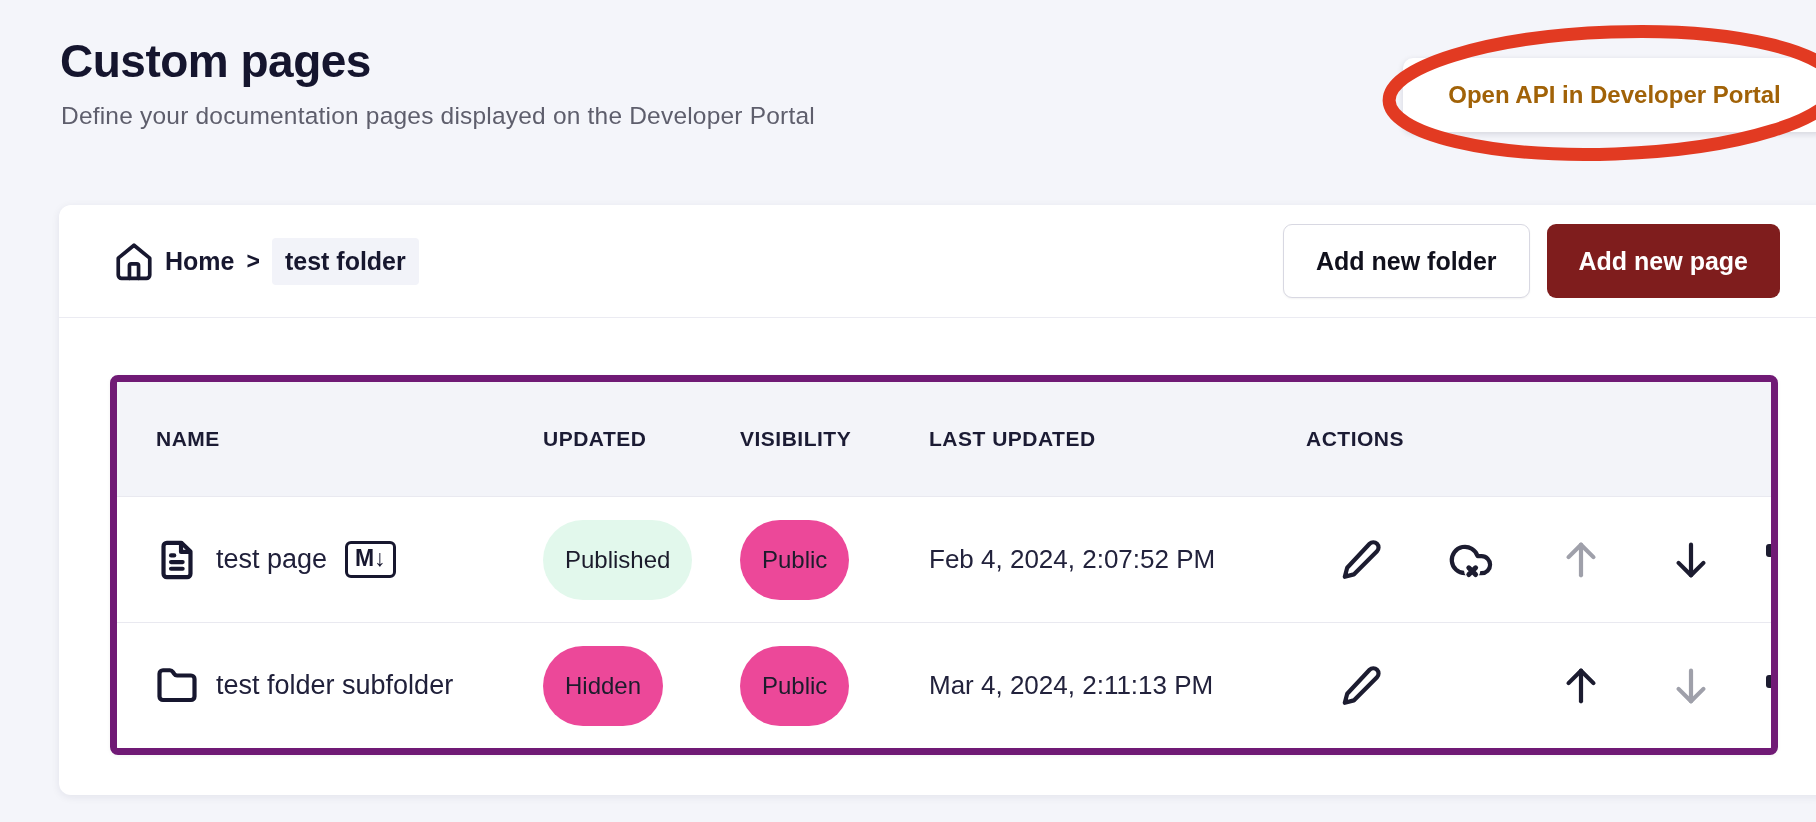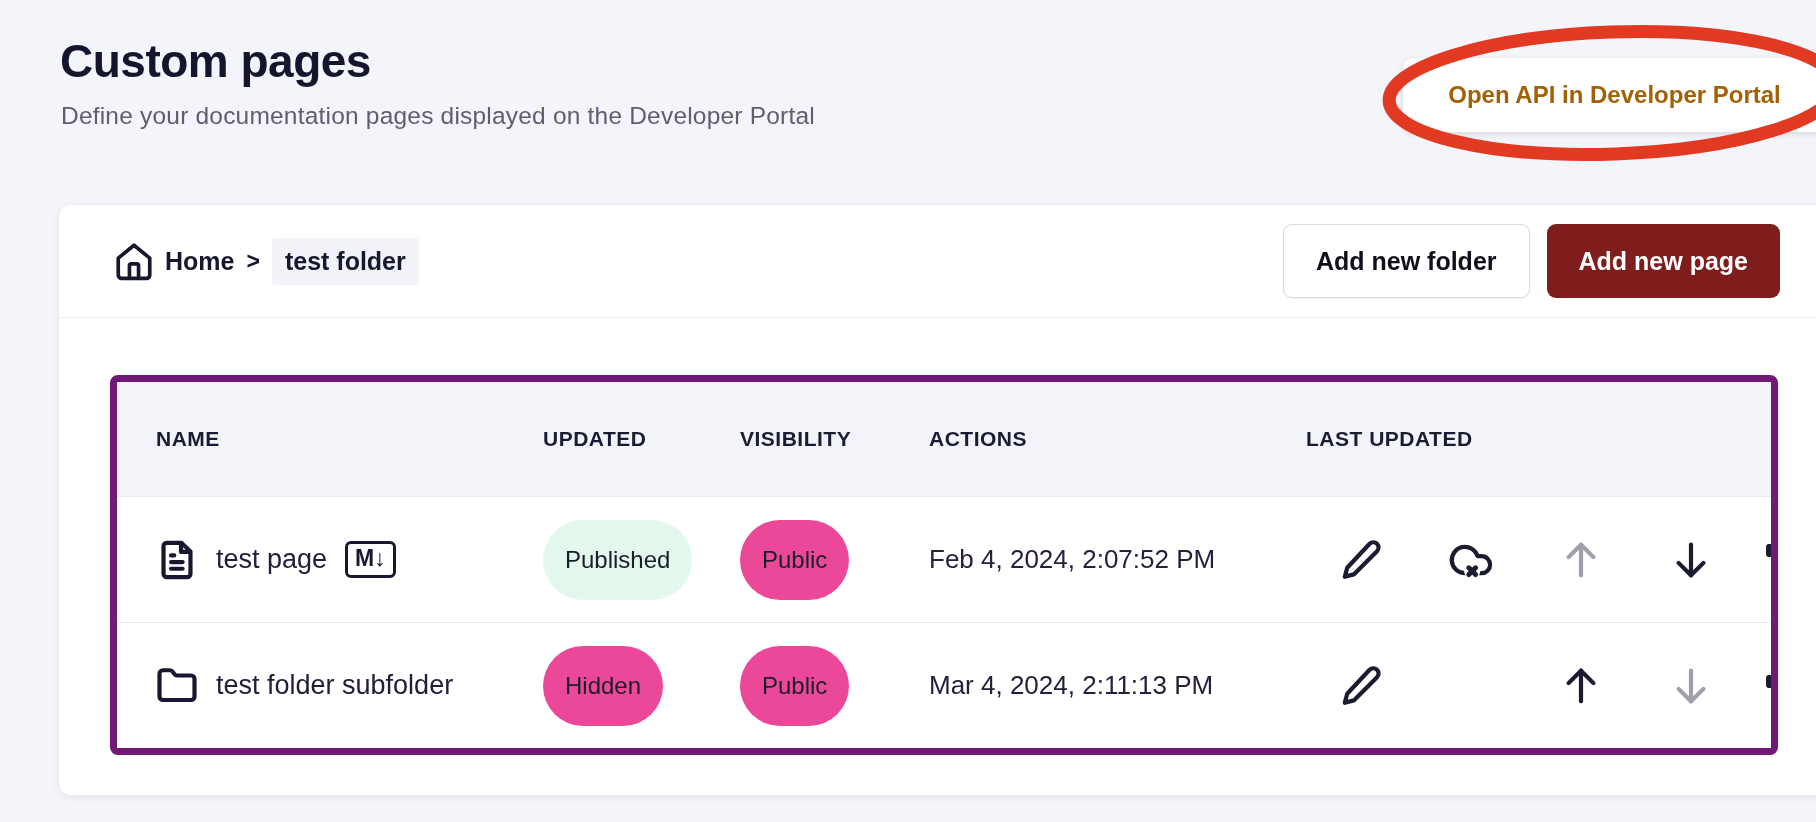--- a/index.html
+++ b/index.html
@@ -145,22 +145,22 @@
         <button class="btn btn-teal">Add new page</button>
       </div>
     </div>
 
     <div class="table">
 
       <div class="thead">
         <div>NAME</div>
         <div>UPDATED</div>
         <div>VISIBILITY</div>
+        <div>LAST UPDATED</div>
         <div>ACTIONS</div>
-        <div>LAST UPDATED</div>
       </div>
 
       <div class="trow">
         <div class="name-cell">
           <span class="row-type-icon">
             <svg viewBox="0 0 24 24" fill="none" stroke="currentColor" stroke-width="2.4" stroke-linecap="round" stroke-linejoin="round">
               <path d="M14.5 2.2H6.2a1.9 1.9 0 0 0-1.9 1.9v15.8a1.9 1.9 0 0 0 1.9 1.9h11.6a1.9 1.9 0 0 0 1.9-1.9V7.2Z"></path>
               <path d="M14.3 2.4v5h5"></path>
               <line x1="8.6" y1="9.4" x2="10.4" y2="9.4"></line>
               <line x1="8.6" y1="13.2" x2="15.2" y2="13.2"></line>

